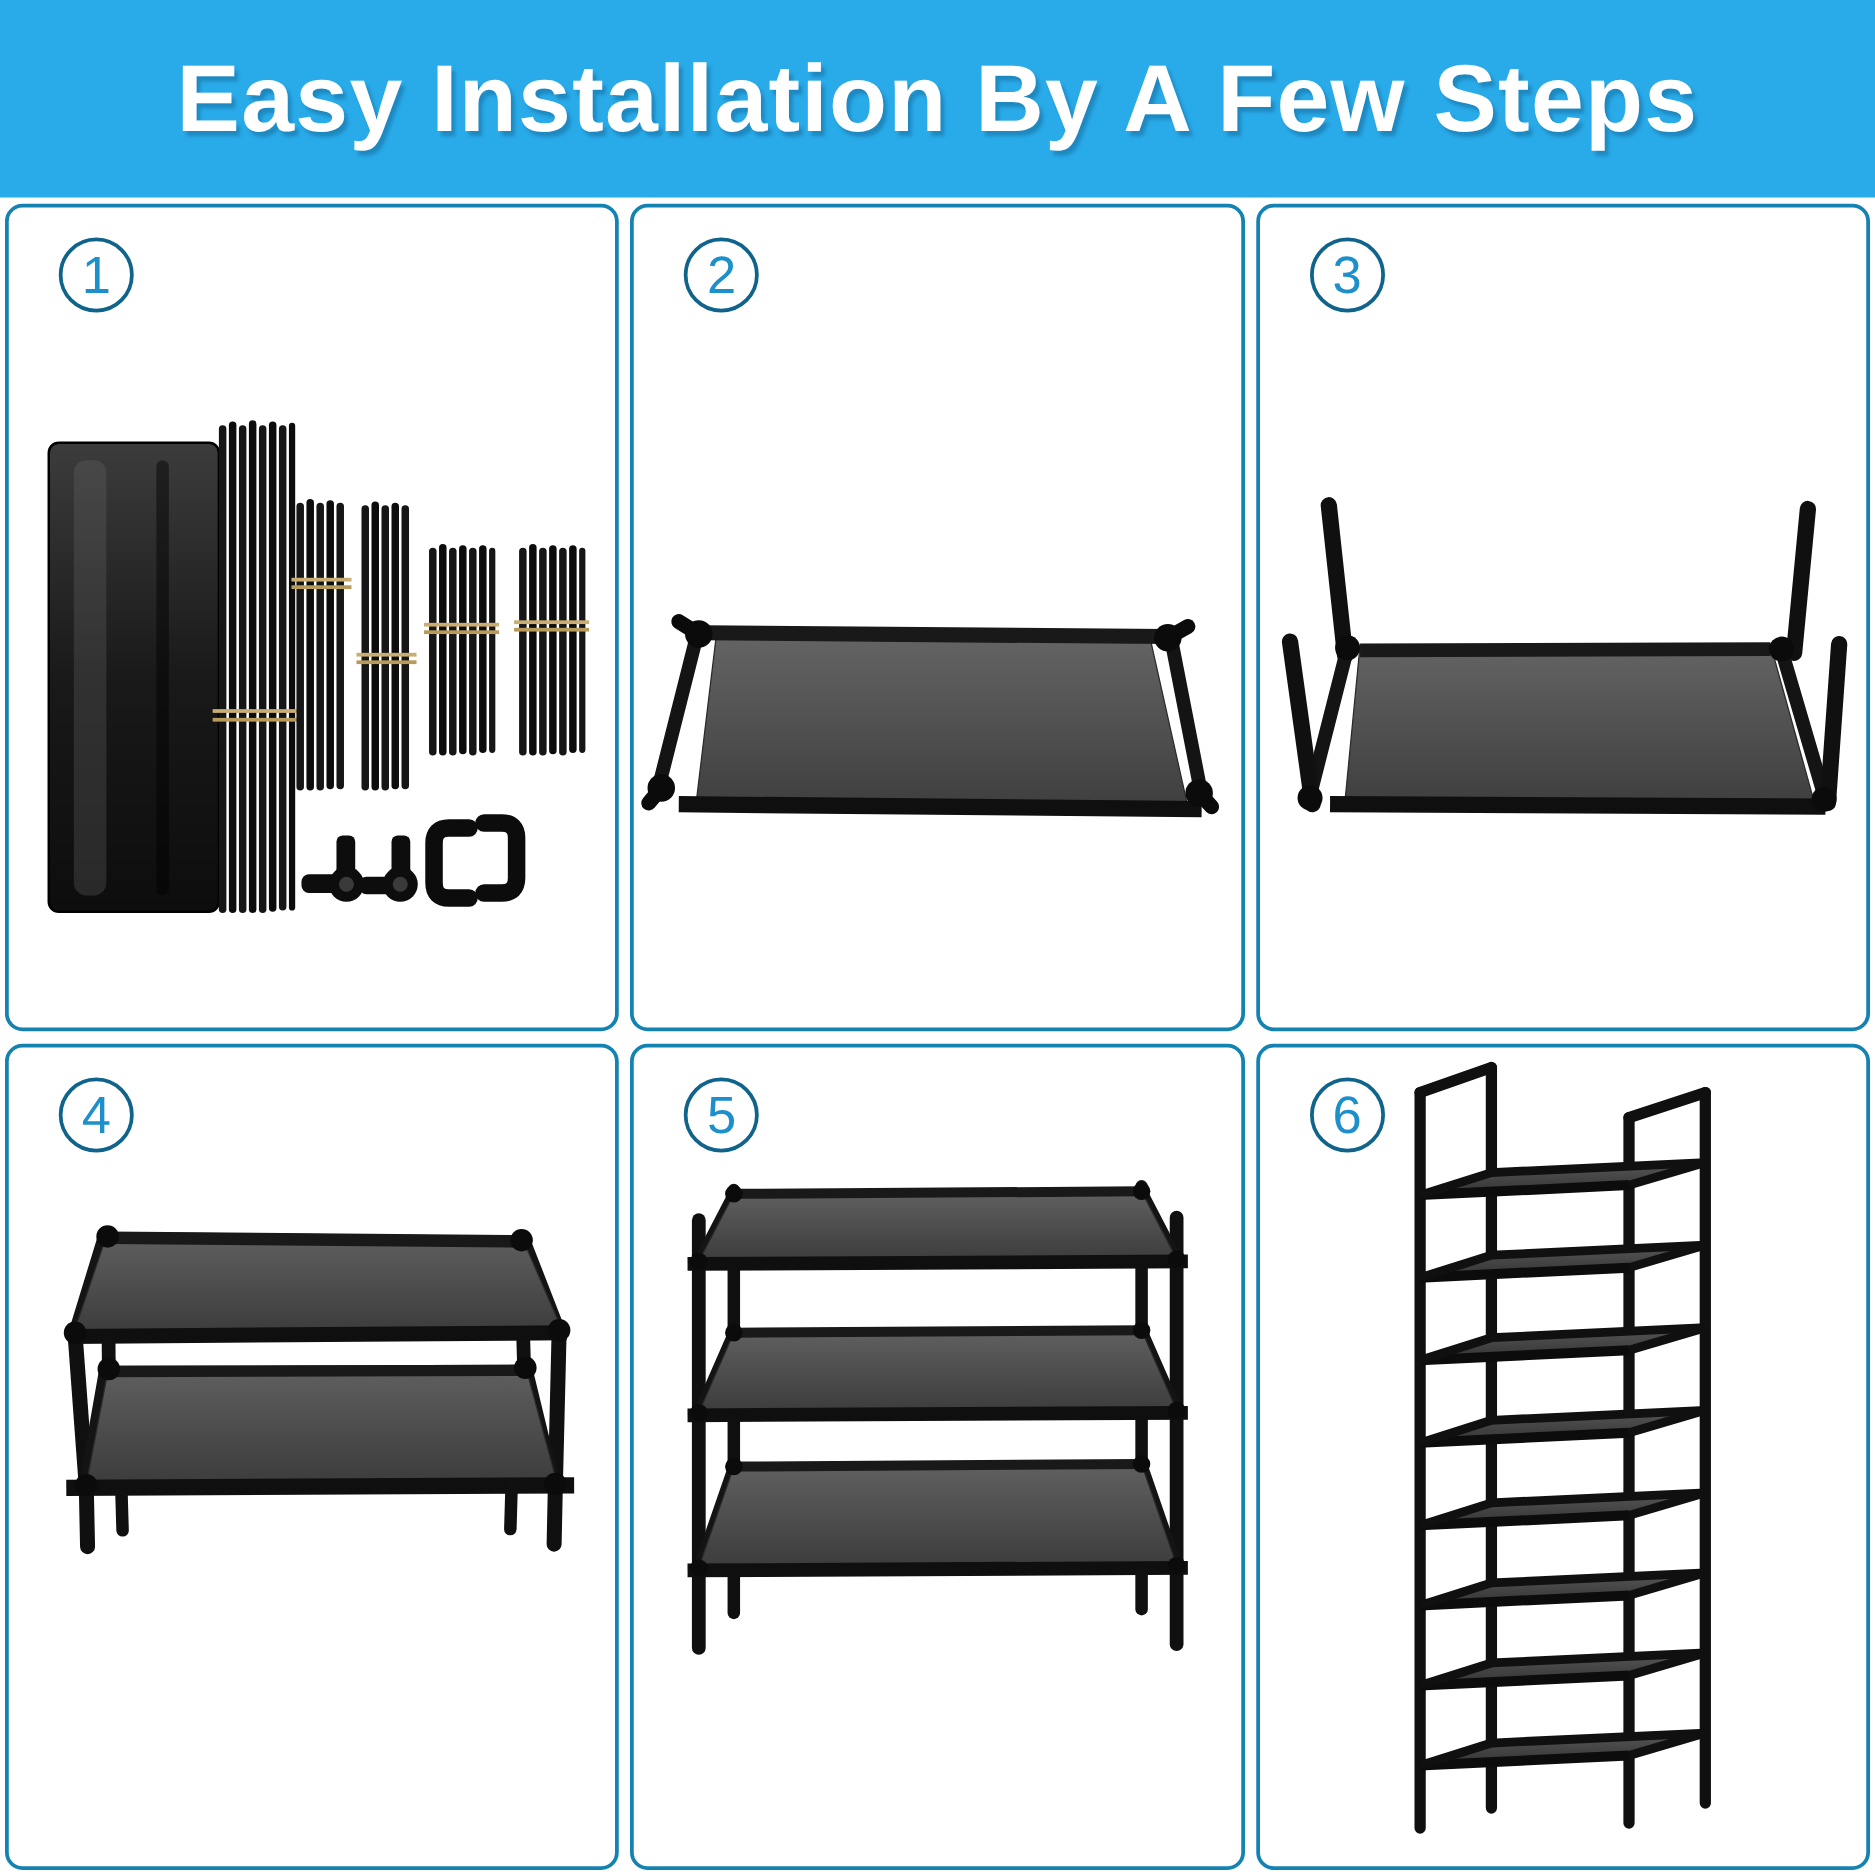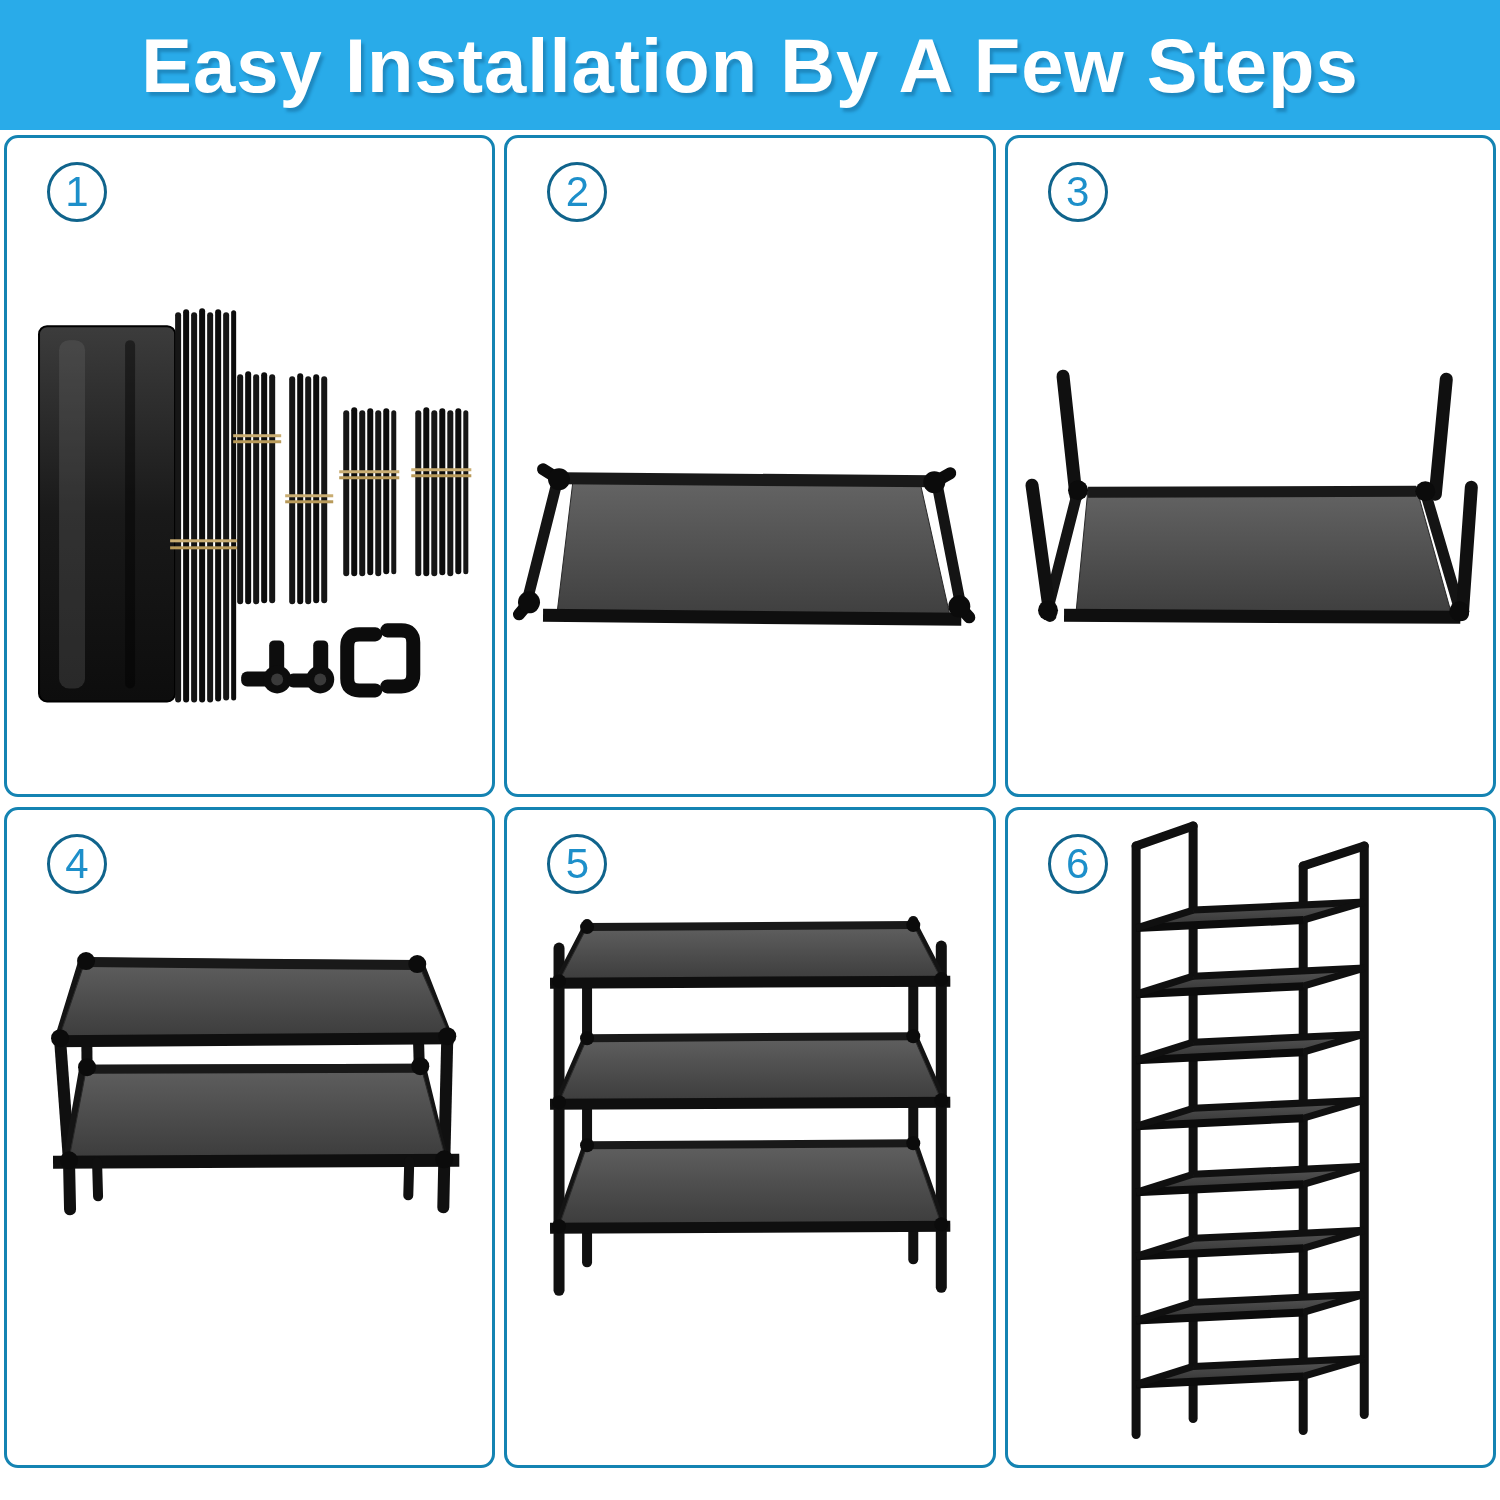--- a/index.html
+++ b/index.html
@@ -2,21 +2,21 @@
 <html><head>
 <meta charset="utf-8">
 <style>
   html,body{margin:0;padding:0;}
   body{
     width:1500px;height:1500px;background:#ffffff;
     font-family:"Liberation Sans", sans-serif;
     overflow:hidden;position:relative;
   }
   .banner{
-    height:130px;background:#29abe9;
+    height:158px;background:#29abe9;
     display:flex;align-items:center;justify-content:center;
   }
   .banner-title{
     margin:0;color:#ffffff;font-size:76px;font-weight:bold;letter-spacing:1px;
     text-shadow:3px 4px 3px rgba(16,86,130,0.40);
     white-space:nowrap;
   }
   .grid{
     box-sizing:border-box;height:1342px;
     display:grid;grid-template-columns:repeat(3,1fr);grid-template-rows:1fr 1fr;

